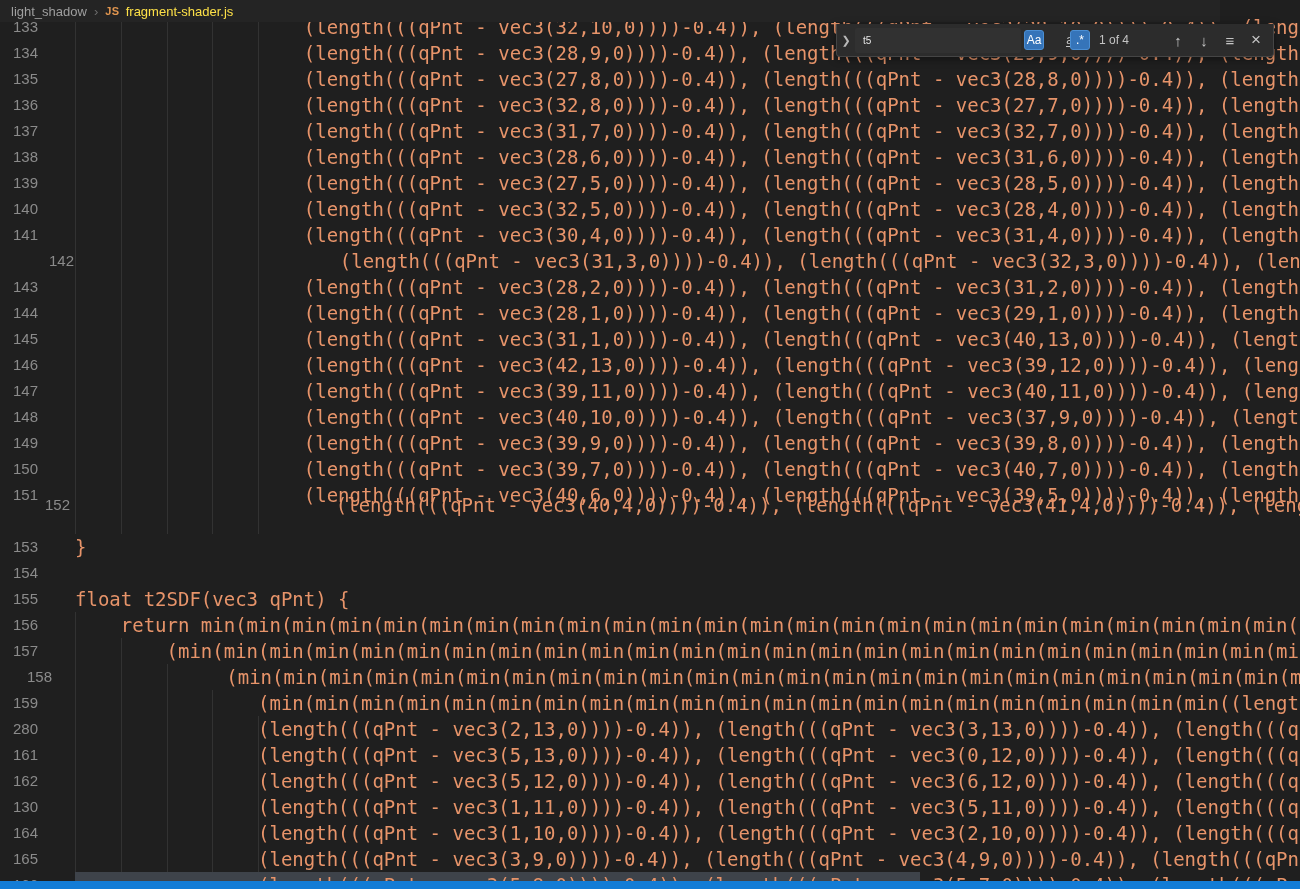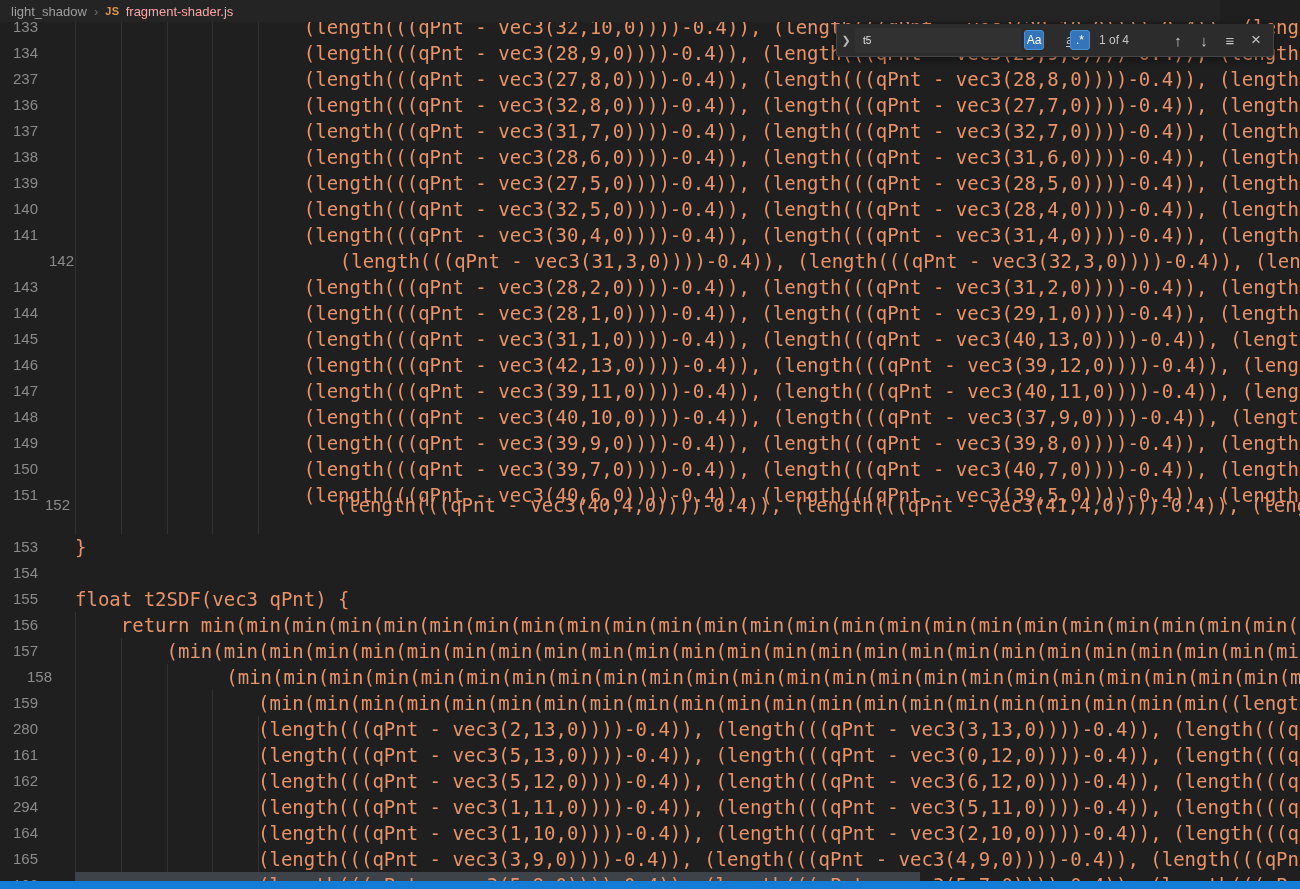--- a/index.html
+++ b/index.html
@@ -21,21 +21,21 @@
   #selection-166 { position:absolute; left:75px; top:872px; width:845px; height:9px;
                    background:#3e434a; z-index:1; }
 
   
   #breadcrumb-bar { position:absolute; left:0; top:0; width:1220px; height:22px;
                     background:#242424; z-index:5; display:flex; align-items:center;
                     padding-left:11px; font-size:13px; color:#9f9f9f; }
   #breadcrumb-bar .sep { margin:0 7px; color:#6d6d6d; font-size:13px; }
   #breadcrumb-bar .js-badge { color:#e0954f; font-weight:bold; font-size:11px;
                               letter-spacing:.5px; margin-right:6px; }
-  #breadcrumb-bar .file { color:#fca5a5; }
+  #breadcrumb-bar .file { color:#fde047; }
   #breadcrumb-bar .crumb { cursor:pointer; }
 
   
   #find-widget { position:absolute; left:836px; top:24px; width:438px; height:33px;
                  background:#2c2c2c; border:1px solid #454545; border-top:none;
                  border-radius:0 0 4px 4px; box-shadow:0 2px 8px rgba(0,0,0,.45);
                  z-index:6; display:flex; align-items:center; padding:0 6px 0 0; }
   #find-toggle { width:18px; text-align:center; color:#b8b8b8; font-size:11px;
                  cursor:pointer; flex:0 0 auto; }
   #find-input { width:166px; height:25px; background:#313131; border:none;
@@ -78,21 +78,21 @@
   <div id="code-rows">
       <div class="code-line" style="top: 14px;">
         <span class="ln">133</span>
         <span class="ct">                    (length(((qPnt - vec3(32,10,0))))-0.4)), (length(((qPnt - vec3(28,10,0))))-0.4)), (length(((qPnt - vec3(27,9,0))))-0.4)),</span>
       </div>
       <div class="code-line" style="top: 40px;">
         <span class="ln">134</span>
         <span class="ct">                    (length(((qPnt - vec3(28,9,0))))-0.4)), (length(((qPnt - vec3(29,9,0))))-0.4)), (length(((qPnt - vec3(30,9,0))))-0.4)),</span>
       </div>
       <div class="code-line" style="top: 66px;">
-        <span class="ln">237</span>
+        <span class="ln">135</span>
         <span class="ct">                    (length(((qPnt - vec3(27,8,0))))-0.4)), (length(((qPnt - vec3(28,8,0))))-0.4)), (length(((qPnt - vec3(31,8,0))))-0.4)),</span>
       </div>
       <div class="code-line" style="top: 92px;">
         <span class="ln">136</span>
         <span class="ct">                    (length(((qPnt - vec3(32,8,0))))-0.4)), (length(((qPnt - vec3(27,7,0))))-0.4)), (length(((qPnt - vec3(28,7,0))))-0.4)),</span>
       </div>
       <div class="code-line" style="top: 118px;">
         <span class="ln">137</span>
         <span class="ct">                    (length(((qPnt - vec3(31,7,0))))-0.4)), (length(((qPnt - vec3(32,7,0))))-0.4)), (length(((qPnt - vec3(27,6,0))))-0.4)),</span>
       </div>
@@ -190,21 +190,21 @@
       </div>
       <div class="code-line" style="top: 742px;">
         <span class="ln">161</span>
         <span class="ct">                (length(((qPnt - vec3(5,13,0))))-0.4)), (length(((qPnt - vec3(0,12,0))))-0.4)), (length(((qPnt - vec3(1,12,0))))-0.4)),</span>
       </div>
       <div class="code-line" style="top: 768px; padding-left: 36px;">
         <span class="ln">162</span>
         <span class="ct">                (length(((qPnt - vec3(5,12,0))))-0.4)), (length(((qPnt - vec3(6,12,0))))-0.4)), (length(((qPnt - vec3(0,11,0))))-0.4)),</span>
       </div>
       <div class="code-line" style="top: 794px;">
-        <span class="ln">294</span>
+        <span class="ln">130</span>
         <span class="ct">                (length(((qPnt - vec3(1,11,0))))-0.4)), (length(((qPnt - vec3(5,11,0))))-0.4)), (length(((qPnt - vec3(6,11,0))))-0.4)),</span>
       </div>
       <div class="code-line" style="top: 820px;">
         <span class="ln">164</span>
         <span class="ct">                (length(((qPnt - vec3(1,10,0))))-0.4)), (length(((qPnt - vec3(2,10,0))))-0.4)), (length(((qPnt - vec3(6,10,0))))-0.4)),</span>
       </div>
       <div class="code-line" style="top: 846px;">
         <span class="ln">165</span>
         <span class="ct">                (length(((qPnt - vec3(3,9,0))))-0.4)), (length(((qPnt - vec3(4,9,0))))-0.4)), (length(((qPnt - vec3(5,9,0))))-0.4)),</span>
       </div>

